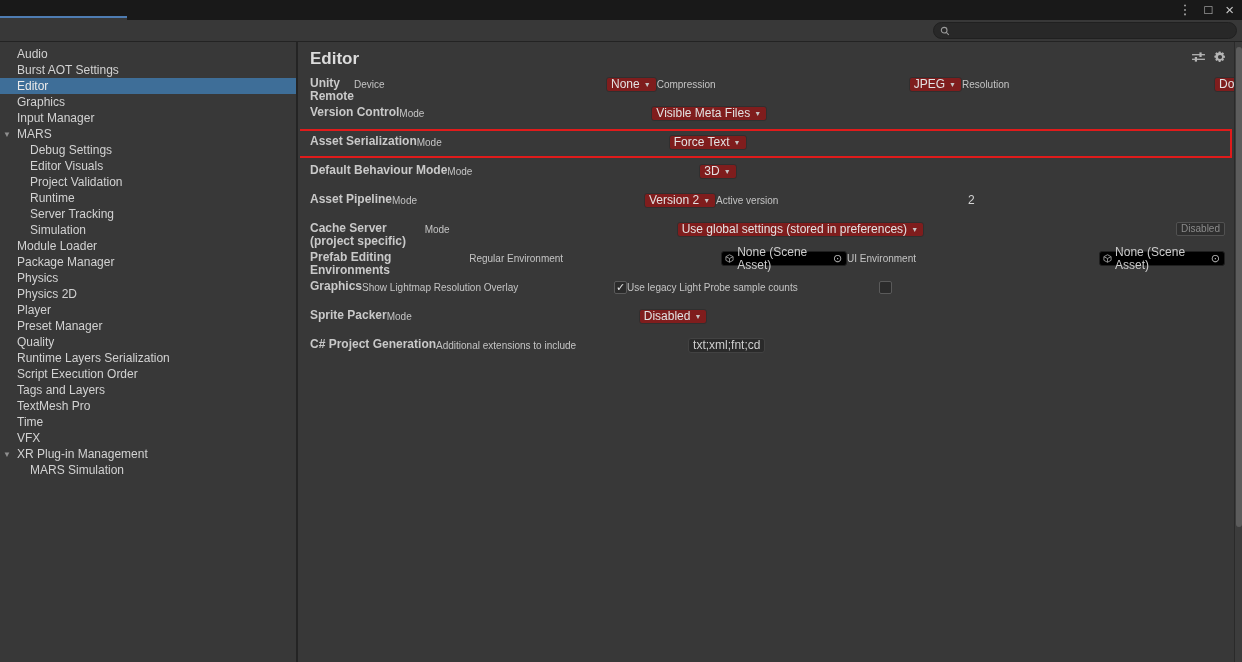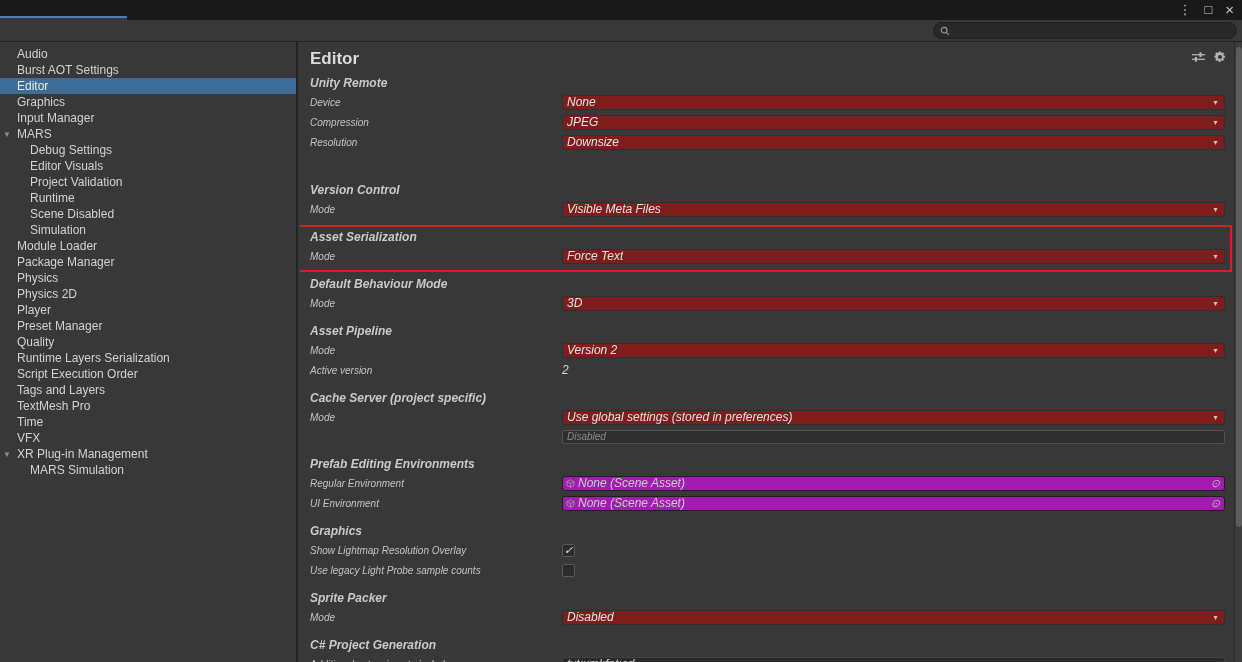--- a/index.html
+++ b/index.html
@@ -49,21 +49,21 @@
 
   
   .main {
     position:absolute; top:42px; left:300px; width:934px; height:620px;
     background:#383838; overflow:hidden; padding:6px 9px 0 10px;
   }
   .main-title { font-size:17px; font-weight:bold; color:#dcdcdc; height:22px; line-height:22px; }
   .panel-icons { position:absolute; right:8px; top:9px; display:flex; gap:9px; align-items:center; }
   .panel-icons svg { display:block; cursor:default; }
 
-  .section { margin-top:9px; position:relative; display:flex; flex-direction:column;font-style:italic; }
+  .section { margin-top:9px; position:relative; display:flex; flex-direction:row; }
   .section.first { margin-top:7px; }
   .section.highlight::before {
     content:""; position:absolute; top:-6px; bottom:-3px; left:-12px; right:-7px;
     border:2px solid #e01b1b; pointer-events:none;
   }
   .section-header { font-size:12px; font-weight:bold; color:#c9c9c9;
     height:13px; line-height:13px; margin-bottom:5px; }
   .row { display:flex; align-items:center; height:15px; margin-bottom:5px; }
   .row-label { flex:0 0 252px; font-size:10px; color:#c4c4c4; line-height:15px; white-space:nowrap; }
 
@@ -76,21 +76,21 @@
   .dropdown .dd-arrow { position:absolute; right:5px; top:3px; font-size:7px; color:#c4c4c4; }
 
   .plain-value { flex:1; font-size:12px; color:#d4d4d4; line-height:15px; }
 
   .disabled-field {
     flex:1; height:14px; background:#2f2f2f; border:1px solid #515151; border-radius:2px;
     color:#8b8b8b; font-size:10px; line-height:12px; padding:0 4px; display:flex; align-items:center;
   }
 
   .objfield {
-    flex:1; height:15px; background:#a21caf; border:1px solid #1f1f1f; border-radius:3px;
+    flex:1; height:15px; background:#000000; border:1px solid #1f1f1f; border-radius:3px;
     display:flex; align-items:center; padding:0 2px 0 3px; position:relative;
     color:#cccccc; font-size:12px; cursor:default;
   }
   .objfield .obj-text { line-height:13px; margin-left:3px; flex:1; }
   .objfield .obj-picker { font-size:11px; color:#b8b8b8; line-height:13px; padding:0 2px; cursor:pointer; }
 
   .checkbox {
     width:13px; height:13px; background:#2b2b2b; border:1px solid #5a5a5a; border-radius:2px;
     display:flex; align-items:center; justify-content:center;
     color:#e6e6e6; font-size:11px; line-height:11px; cursor:default;
@@ -139,21 +139,21 @@
     <div class="side-item"><span>Audio</span></div>
     <div class="side-item"><span>Burst AOT Settings</span></div>
     <div class="side-item selected"><span>Editor</span></div>
     <div class="side-item"><span>Graphics</span></div>
     <div class="side-item"><span>Input Manager</span></div>
     <div class="side-item"><span class="tri">▼</span><span>MARS</span></div>
     <div class="side-item indent1"><span>Debug Settings</span></div>
     <div class="side-item indent1"><span>Editor Visuals</span></div>
     <div class="side-item indent1"><span>Project Validation</span></div>
     <div class="side-item indent1"><span>Runtime</span></div>
-    <div class="side-item indent1"><span>Scene Disabled</span></div>
+    <div class="side-item indent1"><span>Server Tracking</span></div>
     <div class="side-item indent1"><span>Simulation</span></div>
     <div class="side-item"><span>Module Loader</span></div>
     <div class="side-item"><span>Package Manager</span></div>
     <div class="side-item"><span>Physics</span></div>
     <div class="side-item"><span>Physics 2D</span></div>
     <div class="side-item"><span>Player</span></div>
     <div class="side-item"><span>Preset Manager</span></div>
     <div class="side-item"><span>Quality</span></div>
     <div class="side-item"><span>Runtime Layers Serialization</span></div>
     <div class="side-item"><span>Script Execution Order</span></div>

